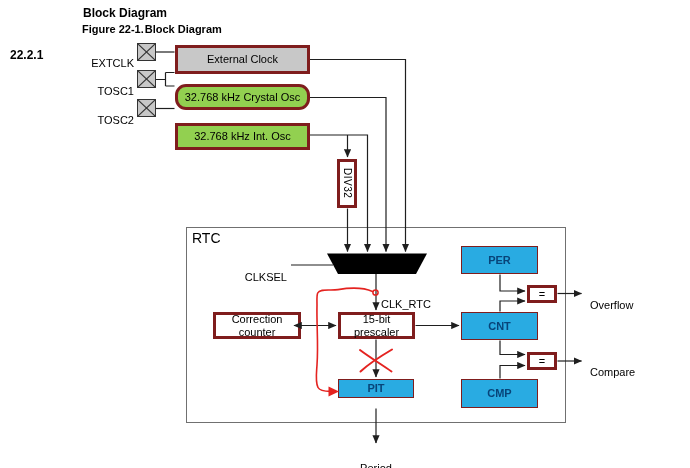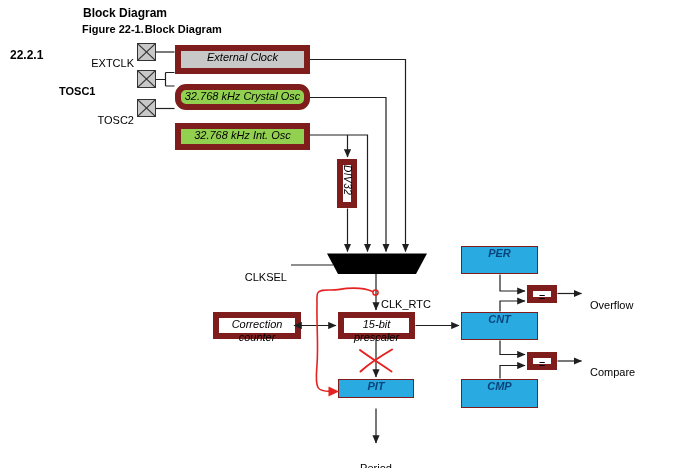--- a/index.html
+++ b/index.html
@@ -2,23 +2,23 @@
 <html style="--clock-box-gray: #C8C8C8; --oscillator-green: #92D050; --register-blue: #29ABE2; --register-text-blue: #084479; --annotation-red: #E42320; --line-black: #1F1F1F;"><head>
 <meta charset="utf-8">
 <style>
   html,body{margin:0;padding:0;background:#fff;}
   .canvas{
     position:relative;width:690px;height:468px;background:#fff;
     font-family:"Liberation Sans",sans-serif;color:#000;overflow:hidden;
   }
   .lbl{position:absolute;font-size:11px;line-height:13px;white-space:nowrap;margin-top:12px;}
   .box{
-    position:absolute;box-sizing:border-box;border:6px solid #7f1d1d;
-    display:flex;flex-direction:column;align-items:center;justify-content:flex-start;
-    font-size:11px;line-height:13px;text-align:center;background:#fff;font-style:italic;
+    position:absolute;box-sizing:border-box;border:3px solid #7f1d1d;
+    display:flex;flex-direction:column;align-items:center;justify-content:center;
+    font-size:11px;line-height:13px;text-align:center;background:#fff;
   }
   .graybox{background:var(--clock-box-gray,#C8C8C8);}
   .greenbox{background:var(--oscillator-green,#92D050);}
   .bluebox{background:var(--register-blue,#29ABE2);font-weight:bold;color:var(--register-text-blue,#084479);border-width:1.2px;}
   .pin{
     position:absolute;width:19px;height:18px;box-sizing:border-box;
     background:var(--clock-box-gray,#C8C8C8);border:1px solid #333;
   }
   .pin svg{display:block;width:100%;height:100%;}
   .rtc-frame{
@@ -42,21 +42,21 @@
 <div class="canvas">
 
   <div class="hdr-num">22.2.1</div>
   <div class="hdr-title">Block Diagram</div>
   <div class="fig-row">
     <span>Figure 22-1.</span>
     <span>Block Diagram</span>
   </div>
 
   <div class="lbl" style="left:59px;top:45px;width:75px;text-align:right;">EXTCLK</div>
-  <div class="lbl" style="left:59px;top:73px;width:75px;text-align:left;font-weight:bold;">TOSC1</div>
+  <div class="lbl" style="left:59px;top:73px;width:75px;text-align:right;">TOSC1</div>
   <div class="lbl" style="left:59px;top:102px;width:75px;text-align:right;">TOSC2</div>
 
   <div class="pin" style="left:137px;top:43px;">
     <svg viewBox="0 0 19 18">
         <line x1="0" y1="0" x2="19" y2="18" stroke="#333" stroke-width="1.2"></line>
         <line x1="19" y1="0" x2="0" y2="18" stroke="#333" stroke-width="1.2"></line>
       </svg>
   </div>
   <div class="pin" style="left:137px;top:70px;">
     <svg viewBox="0 0 19 18">
@@ -77,20 +77,23 @@
   <div class="box greenbox" style="left:175px;top:84px;width:135px;height:26px;border-radius:11px;">
     <div>32.768 kHz Crystal Osc</div>
   </div>
   <div class="box greenbox" style="left:175px;top:123px;width:135px;height:27px;">
     <div>32.768 kHz Int. Osc</div>
   </div>
   <div class="box" style="left:337px;top:159px;width:20px;height:49px;">
     <div class="vtext">DIV32</div>
   </div>
 
+  <div class="rtc-frame">
+    <div class="rtc-title">RTC</div>
+  </div>
 
   <div class="lbl" style="left:210px;top:259px;width:77px;text-align:right;">CLKSEL</div>
   <div class="lbl" style="left:381px;top:286px;">CLK_RTC</div>
 
   <div class="box" style="left:213px;top:312px;width:88px;height:27px;">
     <div>Correction</div>
     <div>counter</div>
   </div>
   <div class="box" style="left:338px;top:312px;width:77px;height:27px;">
     <div>15-bit</div>

